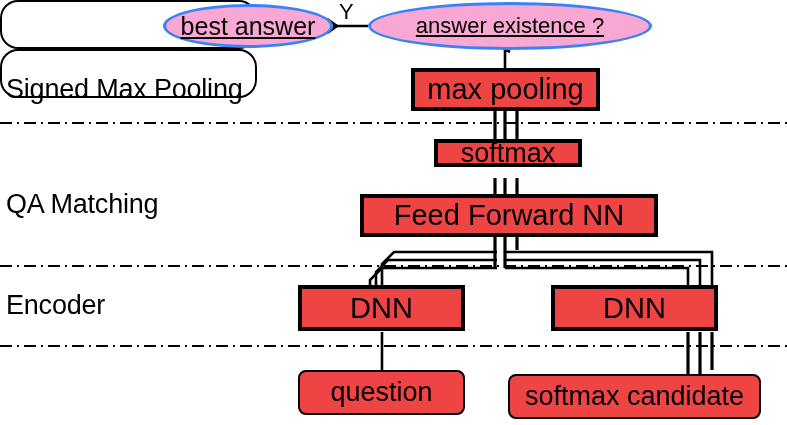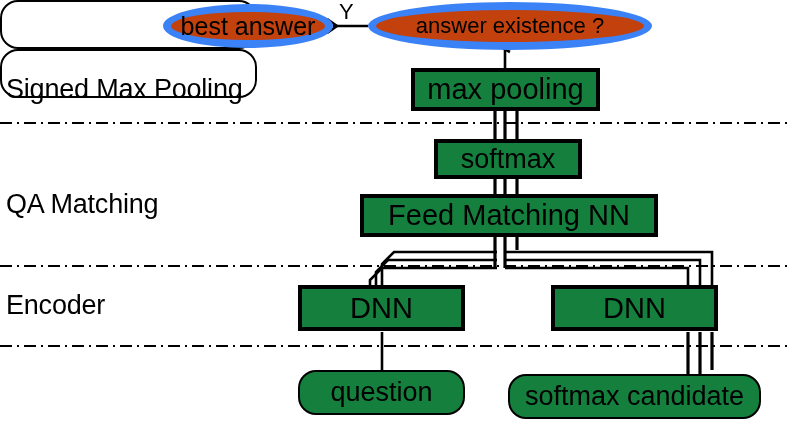--- a/index.html
+++ b/index.html
@@ -3,31 +3,31 @@
 <meta charset="utf-8">
 <style>
   html,body{margin:0;padding:0;background:#fff;}
   body{width:787px;height:425px;position:relative;
        font-family:"Liberation Sans","DejaVu Sans",sans-serif;color:#000;
        overflow:hidden;}
   #stage{position:absolute;left:0;top:0;width:787px;height:425px;}
   svg#wires{position:absolute;left:0;top:0;width:787px;height:425px;}
 
   .node{position:absolute;display:flex;align-items:center;justify-content:center;
-        box-sizing:border-box;background:#15803d;z-index:3;white-space:nowrap;}
+        box-sizing:border-box;background:#ef4444;z-index:3;white-space:nowrap;}
   .box{border:4px solid #000;}
-  .rounded{border:2px solid #000;border-radius:18px;}
+  .rounded{border:2px solid #000;border-radius:8px;}
   .rounded-ghost{border:2px solid #000;border-radius:18px;background:#fff;z-index:2;}
 
   .rowlabel{position:absolute;z-index:4;white-space:nowrap;font-size:27px;
             letter-spacing:-0.2px;}
 
   .ell{position:absolute;z-index:3;display:flex;align-items:center;
-       justify-content:center;border:8px solid #3b82f6;border-radius:50%;
-       background:#c2410c;white-space:nowrap;box-sizing:border-box;}
+       justify-content:center;border:3px solid #3b82f6;border-radius:50%;
+       background:#f9a8d4;white-space:nowrap;box-sizing:border-box;text-decoration:underline;}
 
   .ylabel{position:absolute;z-index:5;font-size:22px;}
 </style>
 </head>
 <body>
 
 <div id="stage">
 
   <svg id="wires" viewBox="0 0 787 425">
     <defs>
@@ -103,23 +103,23 @@
   <div class="rowlabel" style="left:6px;top:189px;">QA Matching</div>
 
   <div class="ell" style="left:163px;top:4px;width:170px;height:44px;font-size:25px;">best answer</div>
 
   <div class="ell" style="left:368px;top:2px;width:284px;height:48px;font-size:22px;">answer existence ?</div>
 
   <div class="ylabel" style="left:339px;top:-1px;">Y</div>
 
   <div class="node box" style="left:411px;top:68px;width:189px;height:43px;font-size:29px;">max pooling</div>
 
-  <div class="node box" style="left:434px;top:139px;width:148px;height:40px;font-size:27px;">softmax</div>
+  <div class="node box" style="left:434px;top:139px;width:148px;height:28px;font-size:27px;">softmax</div>
 
-  <div class="node box" style="left:360px;top:194px;width:298px;height:43px;font-size:29px;">Feed Matching NN</div>
+  <div class="node box" style="left:360px;top:194px;width:298px;height:43px;font-size:29px;">Feed Forward NN</div>
 
   <div class="node box" style="left:298px;top:285px;width:167px;height:46px;font-size:29px;">DNN</div>
 
   <div class="node box" style="left:551px;top:285px;width:167px;height:46px;font-size:29px;">DNN</div>
 
   <div class="node rounded" style="left:298px;top:370px;width:167px;height:45px;font-size:27px;">question</div>
 
   <div class="rounded-ghost" style="left:524px;top:358px;width:253px;height:45px;"></div>
   <div class="rounded-ghost" style="left:516px;top:366px;width:253px;height:45px;"></div>
 

